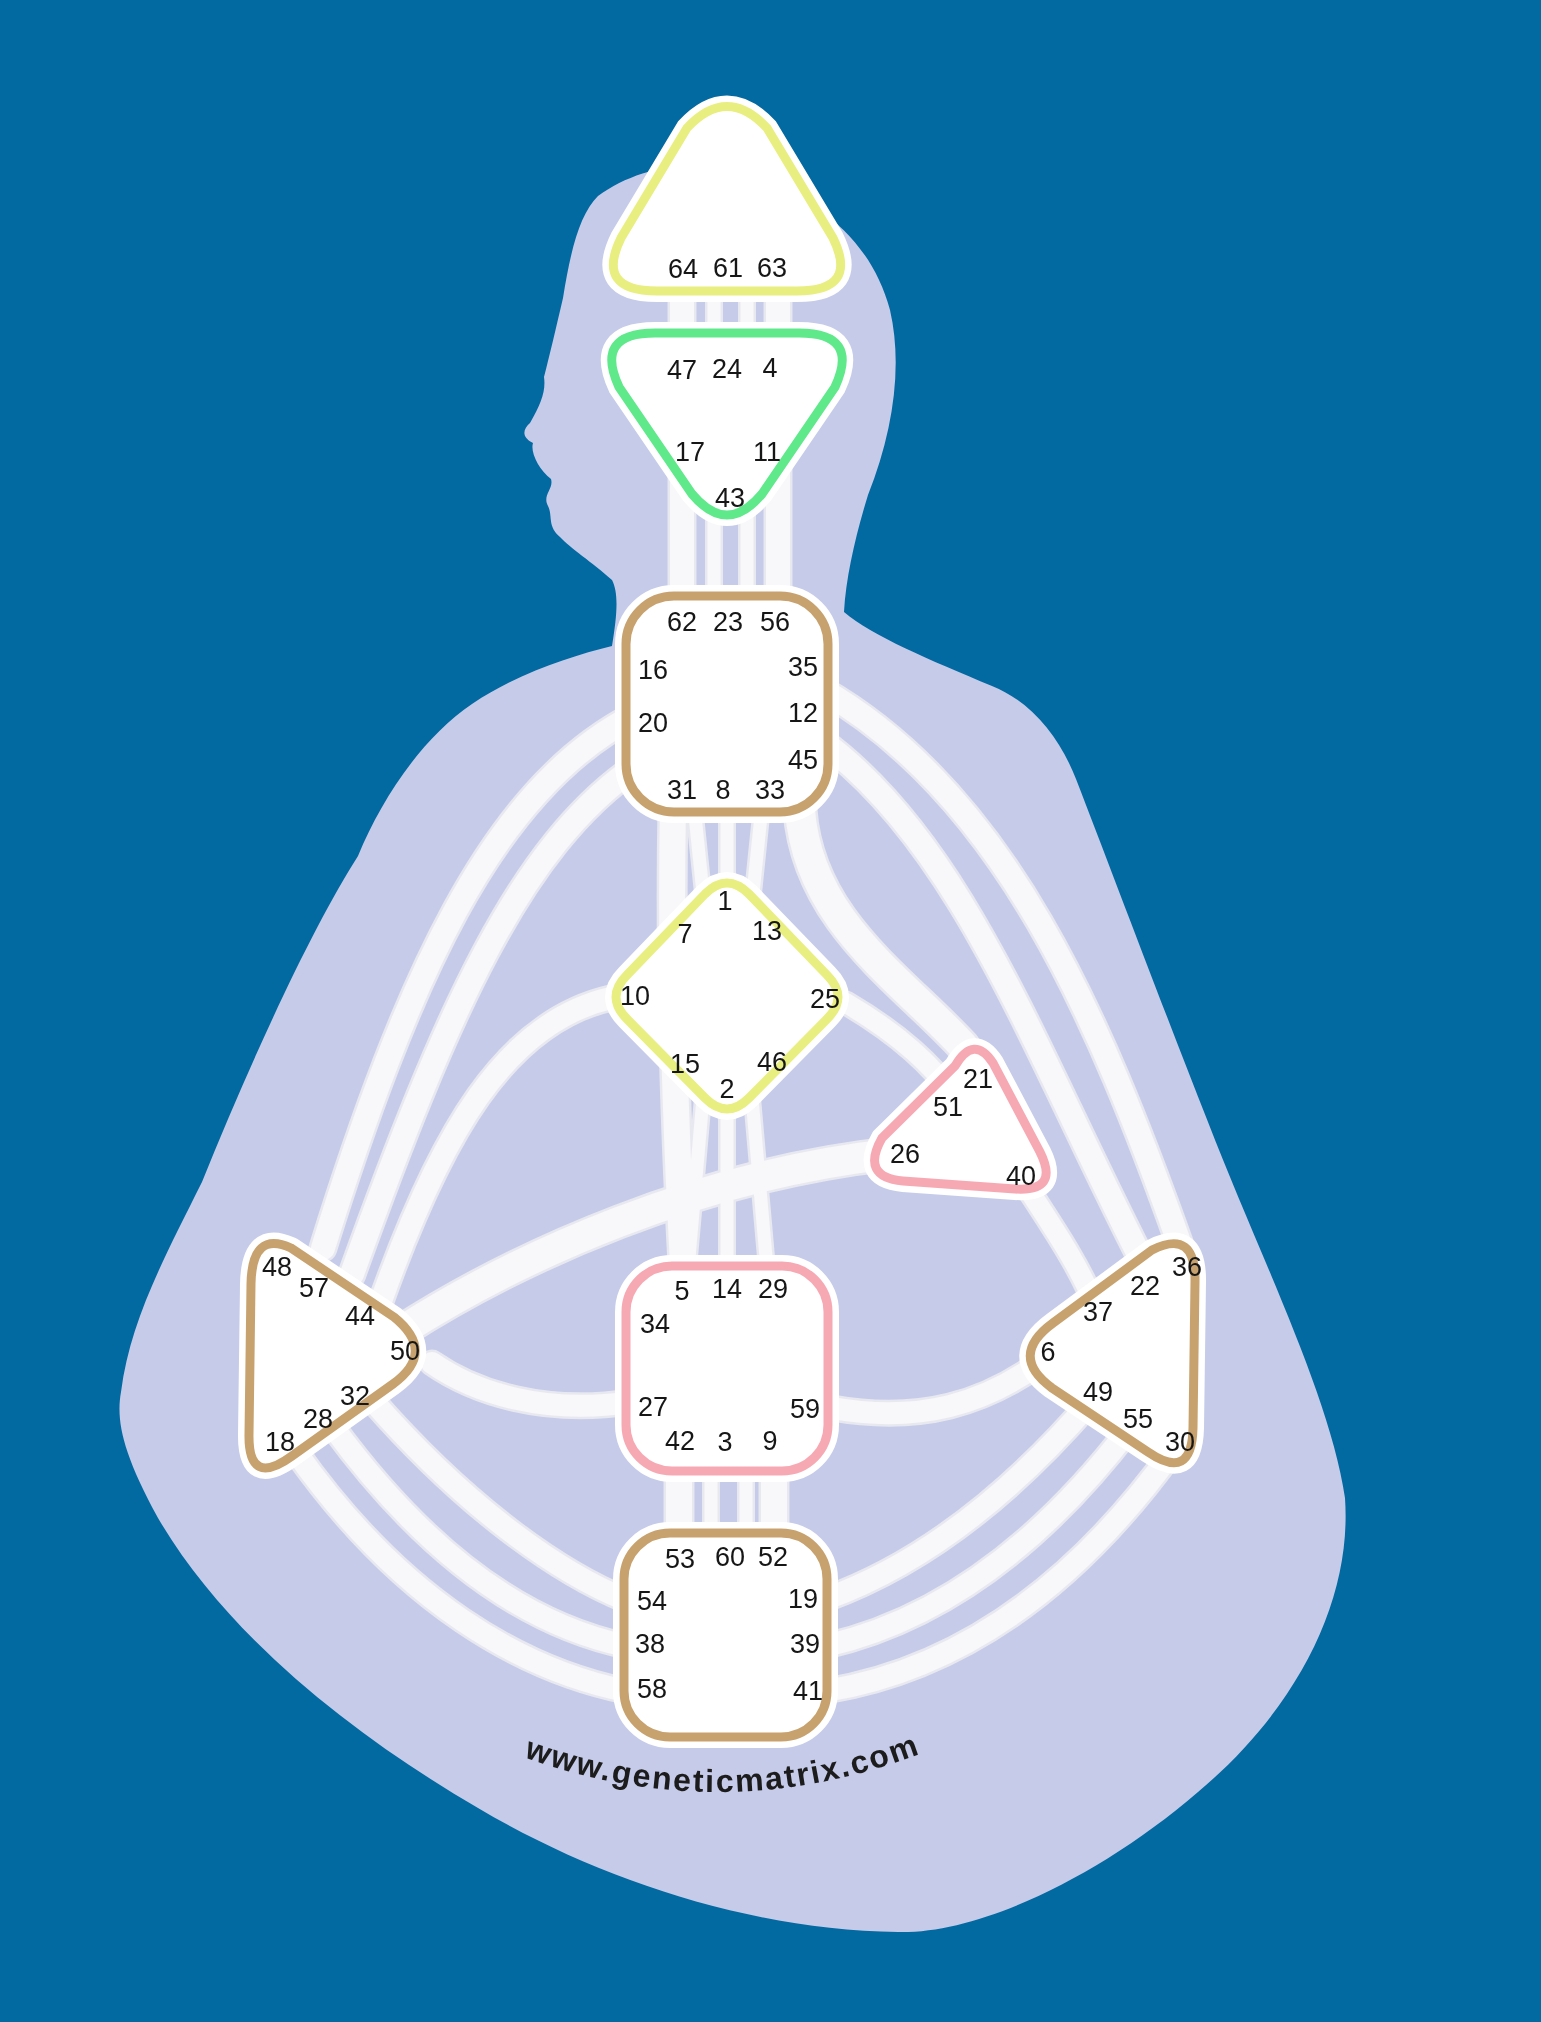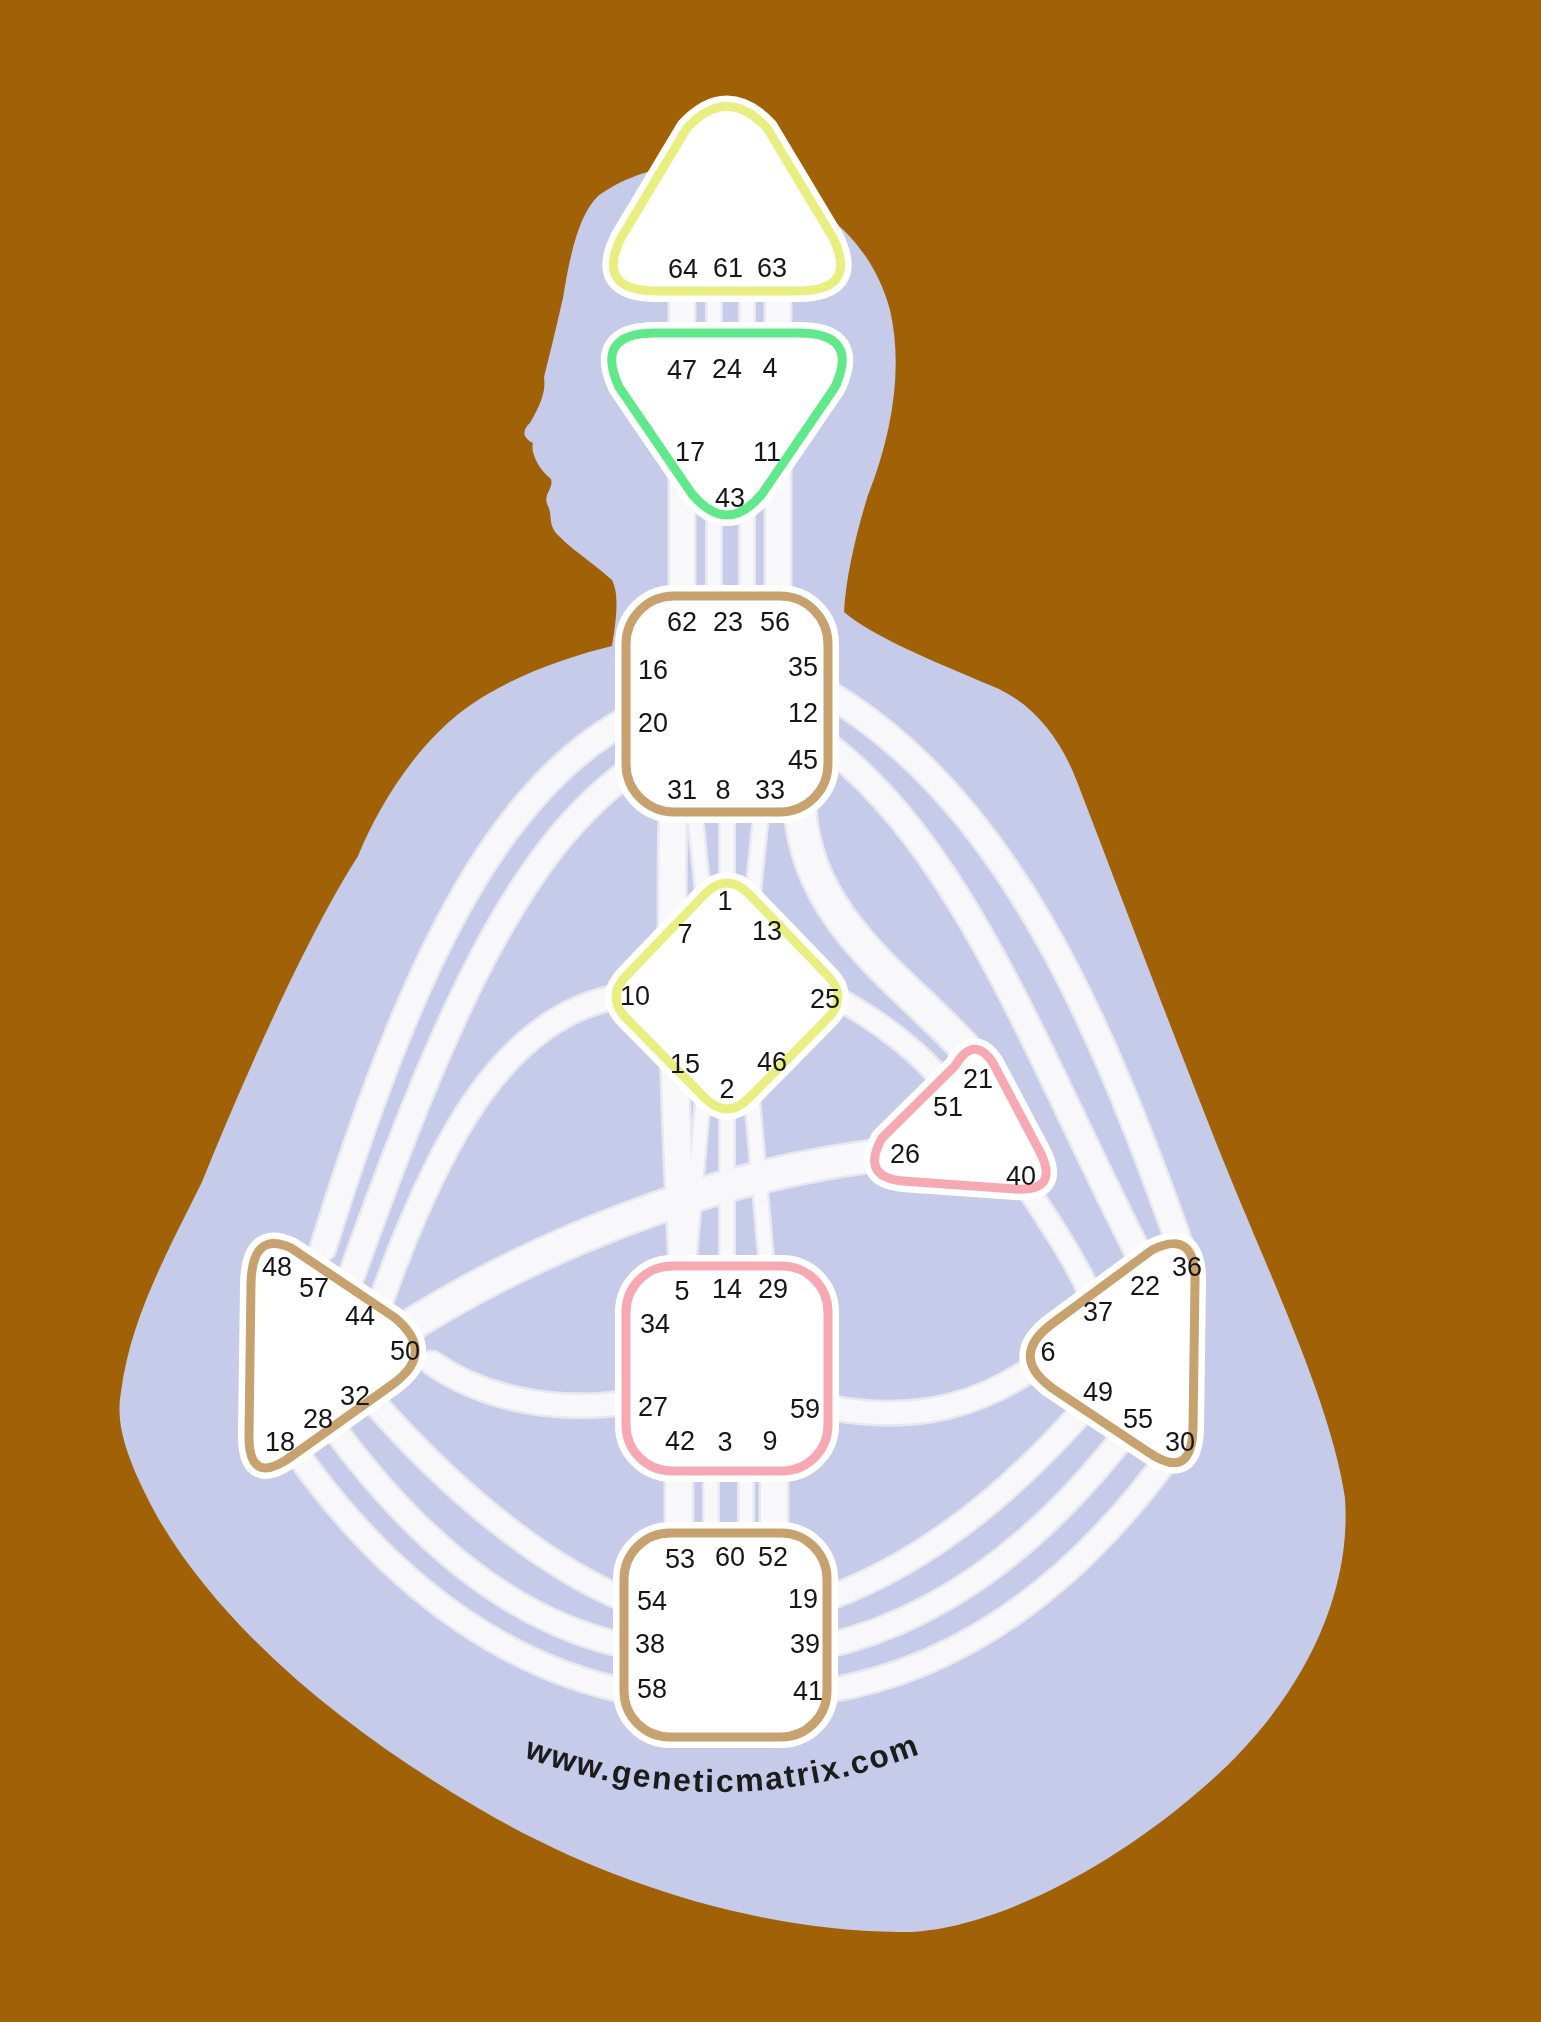--- a/index.html
+++ b/index.html
@@ -1,16 +1,16 @@
 <!DOCTYPE html>
 <html><head>
 <meta charset="utf-8">
 <style>
   html,body{margin:0;padding:0;background:#ffffff;}
-  .stage{width:1541px;height:2022px;position:relative;background:#a16207;}
+  .stage{width:1541px;height:2022px;position:relative;background:#0369a1;}
   svg{display:block;}
   .gate{font-family:"Liberation Sans",sans-serif;font-size:27px;fill:#161616;
         text-anchor:middle;dominant-baseline:central;}
   .wm{font-family:"Liberation Sans",sans-serif;font-size:32px;font-weight:bold;
       fill:#1c1c1c;letter-spacing:2px;}
   .ch-e use{stroke:#e8e8f0;fill:none;stroke-linecap:round;}
   .ch-f use{stroke:#f8f8fa;fill:none;stroke-linecap:round;}
   .ch-e .w13{stroke-width:18}.ch-f .w13{stroke-width:13}
   .ch-e .w20{stroke-width:25}.ch-f .w20{stroke-width:20}
   .ch-e .w22{stroke-width:27}.ch-f .w22{stroke-width:22}

